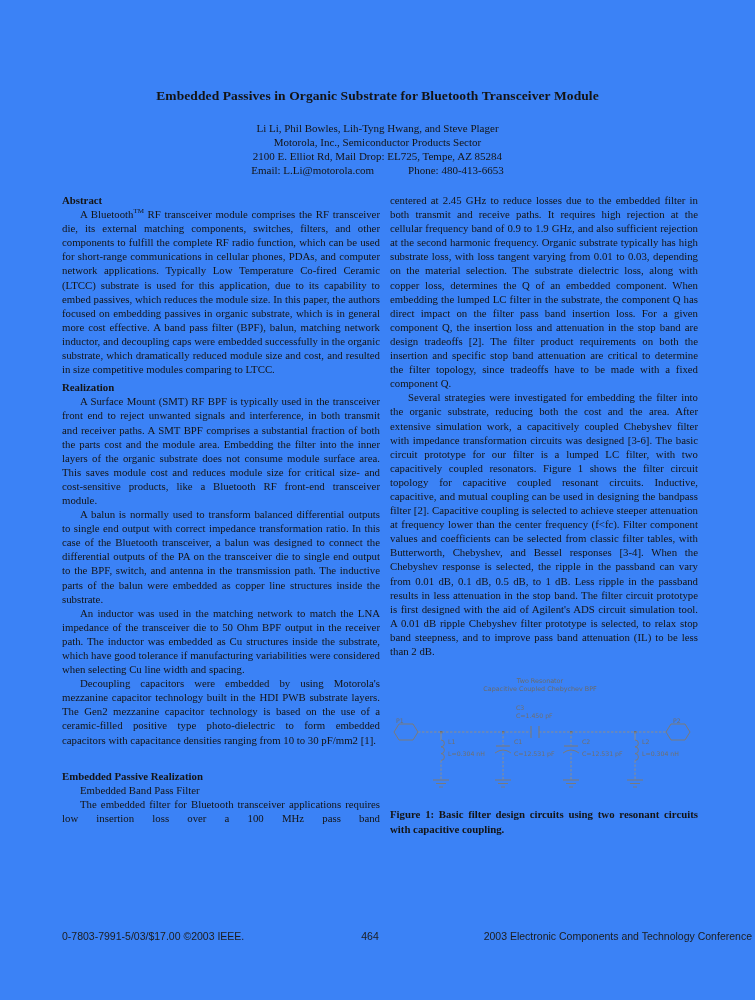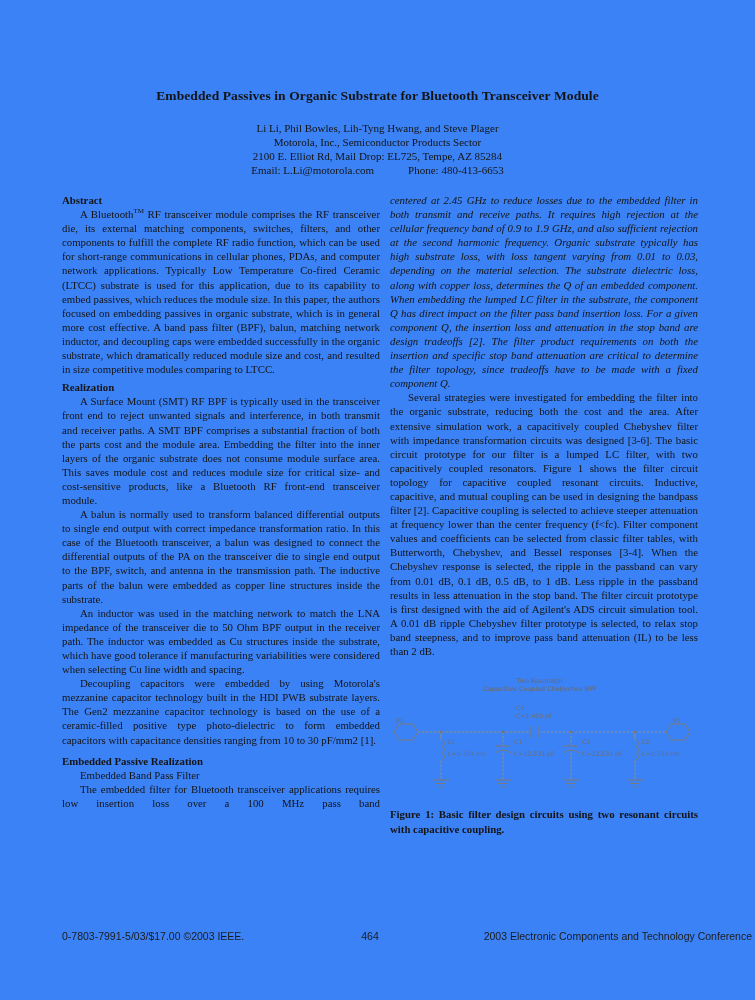--- a/index.html
+++ b/index.html
@@ -18,25 +18,25 @@
   }
   .contact-line span{display:inline-block;}
   .contact-gap{width:34px;}
   .columns{
     position:absolute;top:193px;left:62px;width:640px;display:flex;gap:10px;
   }
   .col{font-size:10.8px;line-height:14.1px;text-align:justify;}
   .col-left{width:318px;}
   .col-right{width:308px;}
   .para{margin:0;text-indent:18px;}
-  .para-cont{margin:0;text-indent:0;font-style:italic;}
+  .para-cont{margin:0;text-indent:0;}
   .stretch-last{text-align-last:justify;}
   .h1{font-weight:bold;margin:0;text-indent:0;}
   .h1.space-above{margin-top:4px;}
-  .h1.space-above-lg{margin-top:7px;}
+  .h1.space-above-lg{margin-top:22px;}
   .subhead{margin:0;padding-left:18px;}
   .subhead span{}
   sup.tm{font-size:7px;vertical-align:super;line-height:0;}
   .figure-block{margin-top:14px;}
   .figure-caption{
     font-weight:bold;margin:6px 0 0 0;text-align:justify;text-indent:0;
     font-size:10.8px;line-height:14.5px;
   }
   .footer{
     position:absolute;top:930px;left:0;width:755px;height:20px;

